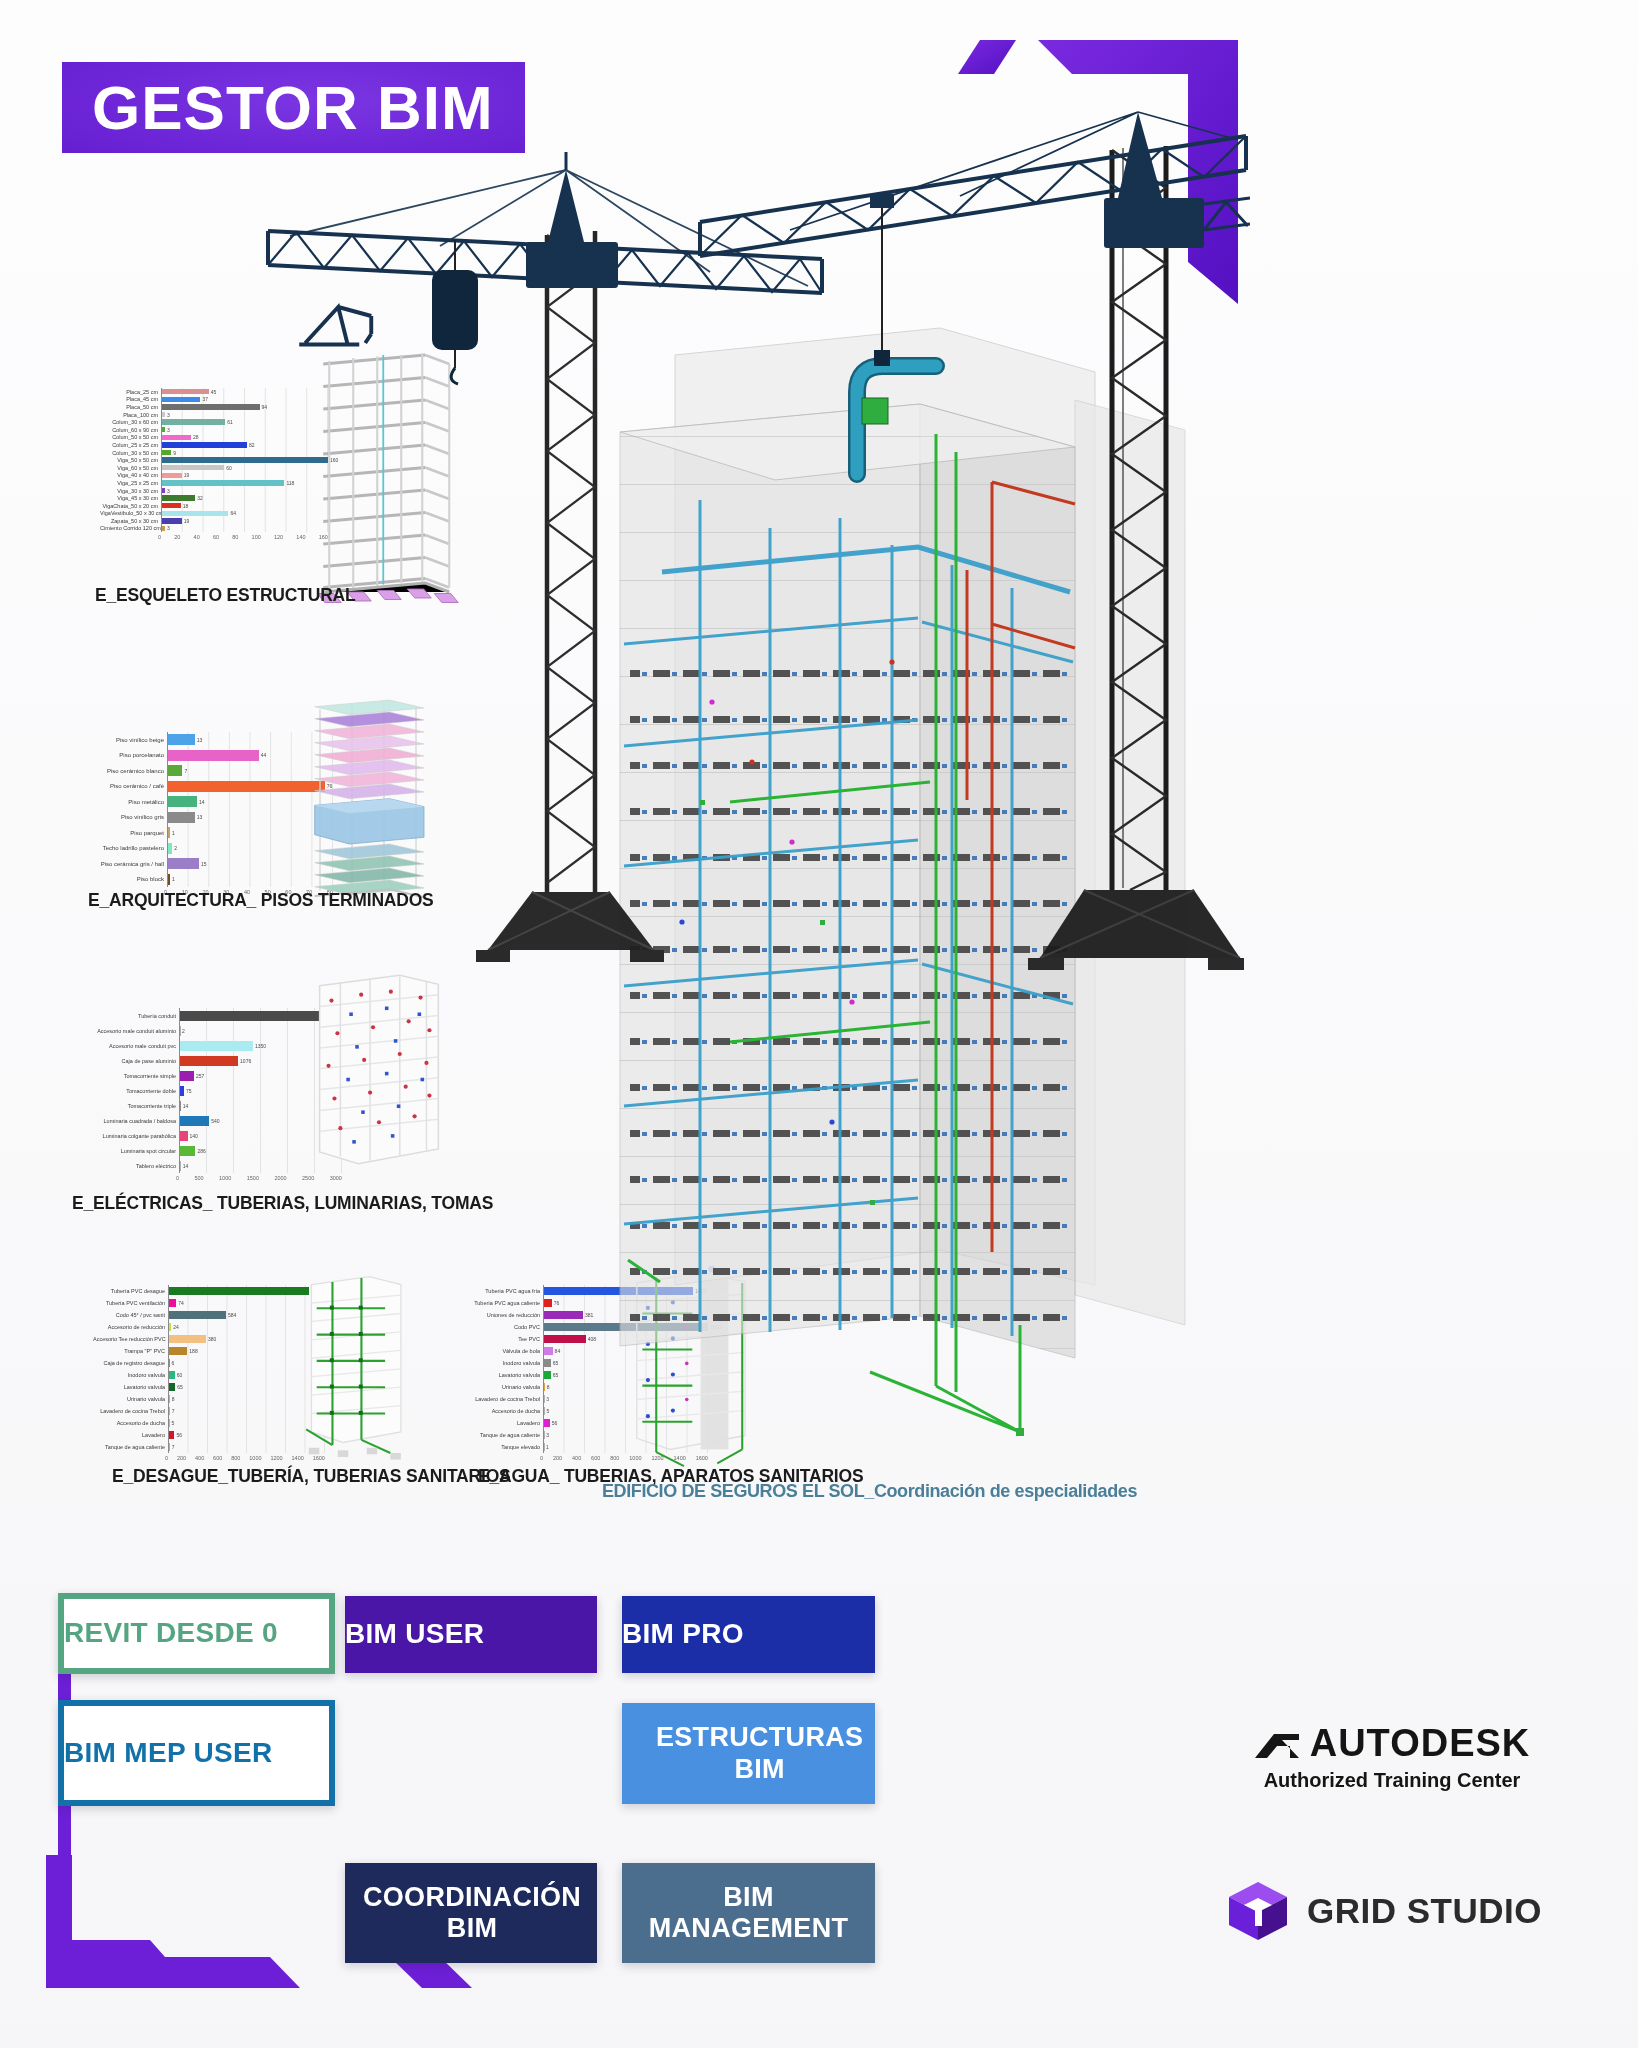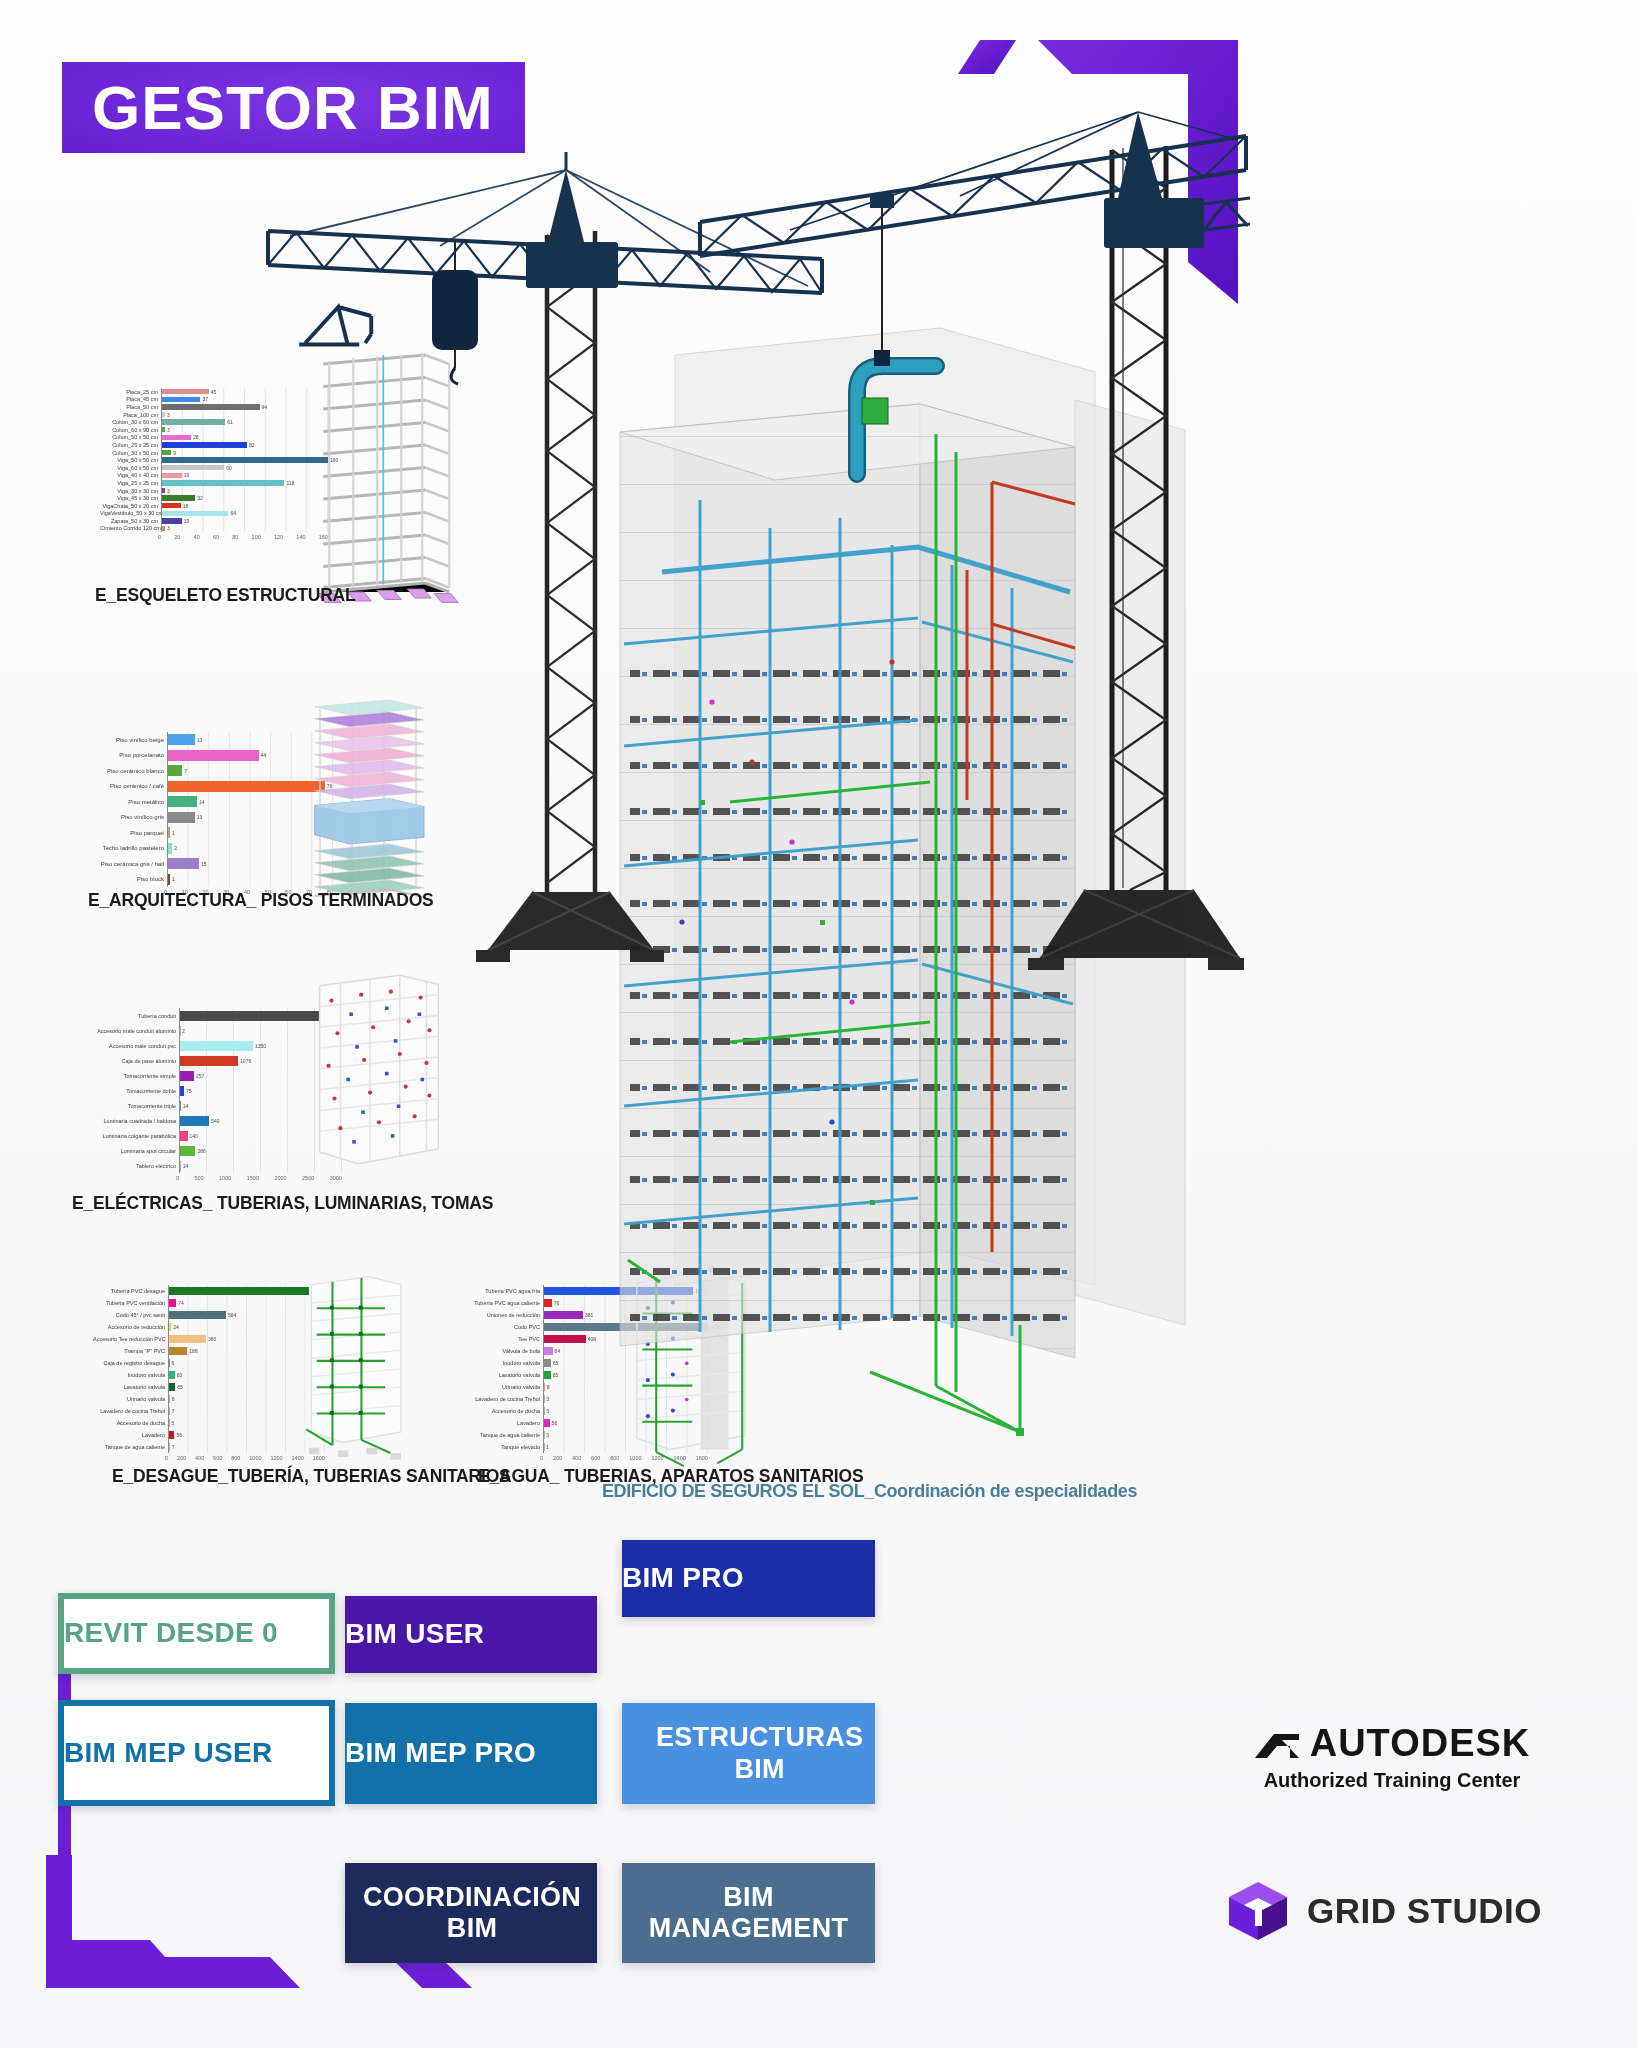--- a/index.html
+++ b/index.html
@@ -50,21 +50,21 @@
   #cap3{left:112px;top:1466px;}
   #cap4{left:478px;top:1466px;}
   .main-cap{position:absolute;right:501px;top:1481px;z-index:3;font-weight:800;font-size:18px;
     letter-spacing:-0.4px;color:#4A7F99;white-space:nowrap;text-align:right;}
   
   .course-btn{position:absolute;z-index:5;display:flex;align-items:center;justify-content:flex-start;
     text-align:center;font-weight:700;font-size:27px;letter-spacing:0.3px;line-height:1.15;
     box-sizing:border-box;box-shadow:0 3px 9px rgba(30,30,60,.20);cursor:pointer;}
   .b0{left:58px;top:1593px;width:277px;height:81px;font-size:28px}
   .b1{left:345px;top:1596px;width:252px;height:77px;font-size:28px}
-  .b2{left:622px;top:1540px;width:253px;height:77px;font-size:28px}
+  .b2{left:622px;top:1596px;width:253px;height:77px;font-size:28px}
   .b3{left:58px;top:1700px;width:277px;height:106px;font-size:28px}
   .b4{left:345px;top:1703px;width:252px;height:101px;font-size:28px}
   .b5{left:622px;top:1703px;width:253px;height:101px;padding:0 34px}
   .b6{left:58px;top:1860px;width:277px;height:104px;padding:0 44px}
   .b7{left:345px;top:1863px;width:252px;height:100px;padding:0 18px}
   .b8{left:622px;top:1863px;width:253px;height:100px;padding:0 26px}
   
   .autodesk{position:absolute;left:1212px;top:1722px;width:360px;z-index:4;}
   .ad-row{display:flex;align-items:center;justify-content:center;gap:10px;}
   .ad-name{font-size:38px;font-weight:800;color:#151515;letter-spacing:1px;}
@@ -877,23 +877,20 @@
     </div>
   <div class="course-btn b1" style="background: rgb(74, 22, 168); color: rgb(255, 255, 255);">
       <span>BIM USER</span>
     </div>
   <div class="course-btn b2" style="background: rgb(27, 46, 168); color: rgb(255, 255, 255);">
       <span>BIM PRO</span>
     </div>
   <div class="course-btn b3" style="background: rgb(255, 255, 255); color: rgb(18, 113, 168); border: 6px solid rgb(18, 113, 168);">
       <span>BIM MEP USER</span>
     </div>
-  <div class="course-btn b4" style="background: rgb(18, 113, 168); color: rgb(255, 255, 255);">
-      <span>BIM MEP PRO</span>
-    </div>
   <div class="course-btn b5" style="background: rgb(74, 144, 224); color: rgb(255, 255, 255);">
       <span>ESTRUCTURAS BIM</span>
     </div>
   <div class="course-btn b7" style="background: rgb(30, 42, 92); color: rgb(255, 255, 255);">
       <span>COORDINACIÓN BIM</span>
     </div>
   <div class="course-btn b8" style="background: rgb(76, 110, 142); color: rgb(255, 255, 255);">
       <span>BIM MANAGEMENT</span>
     </div>
 

